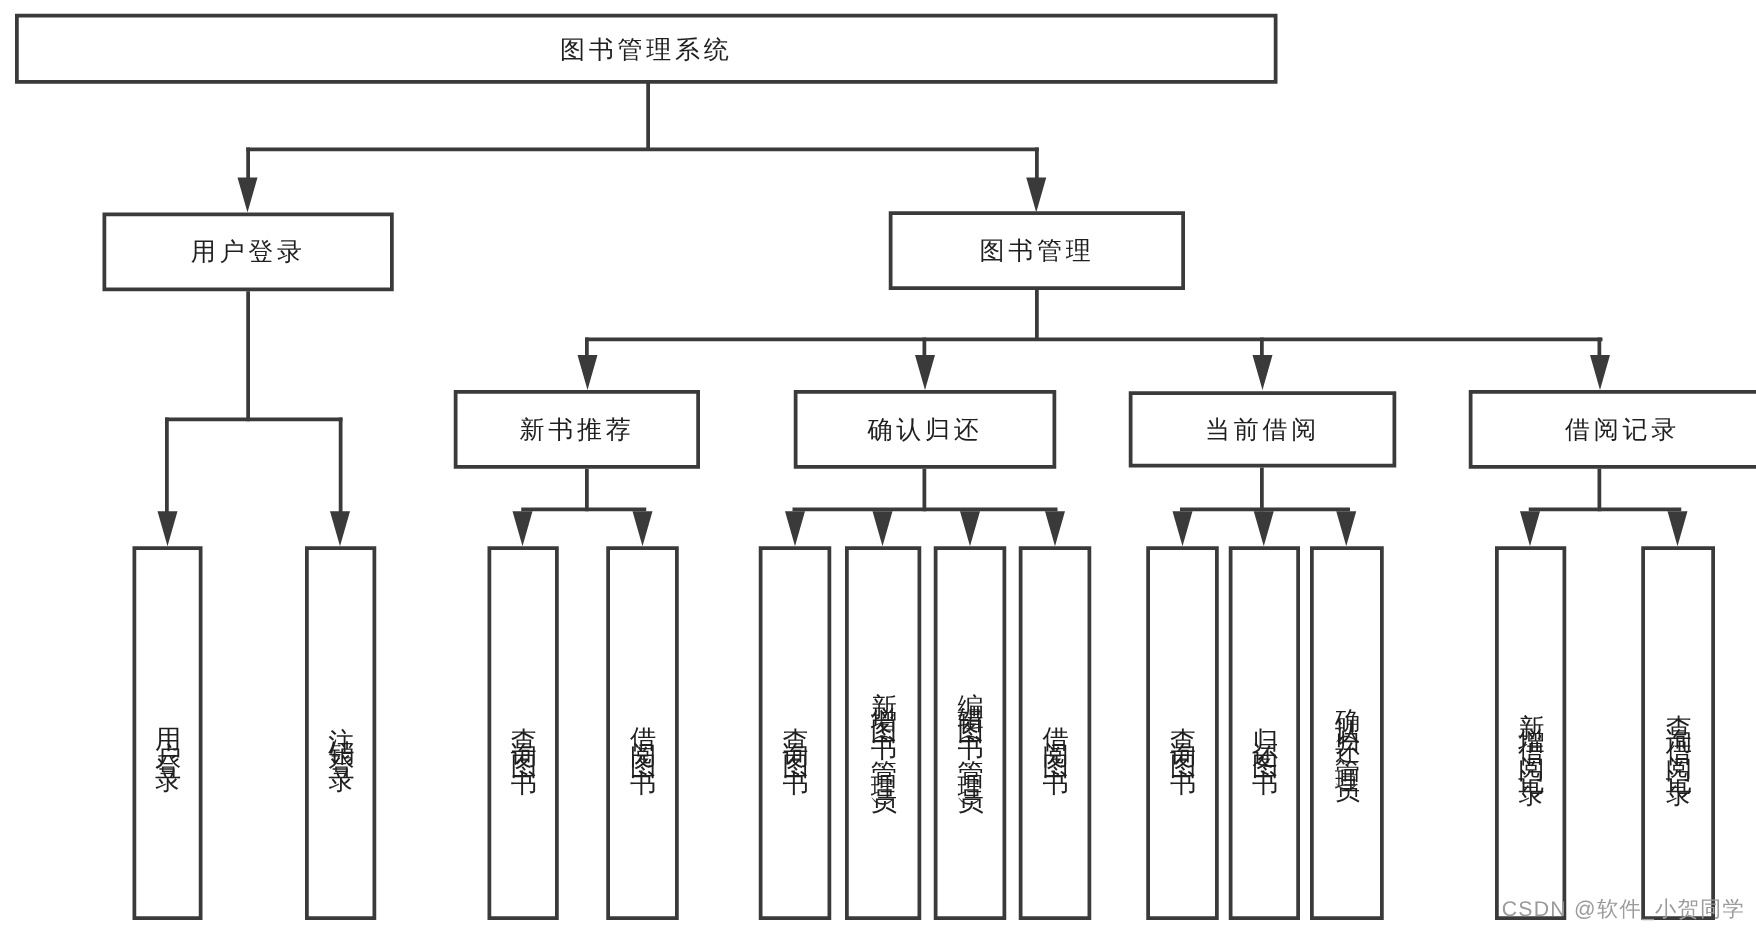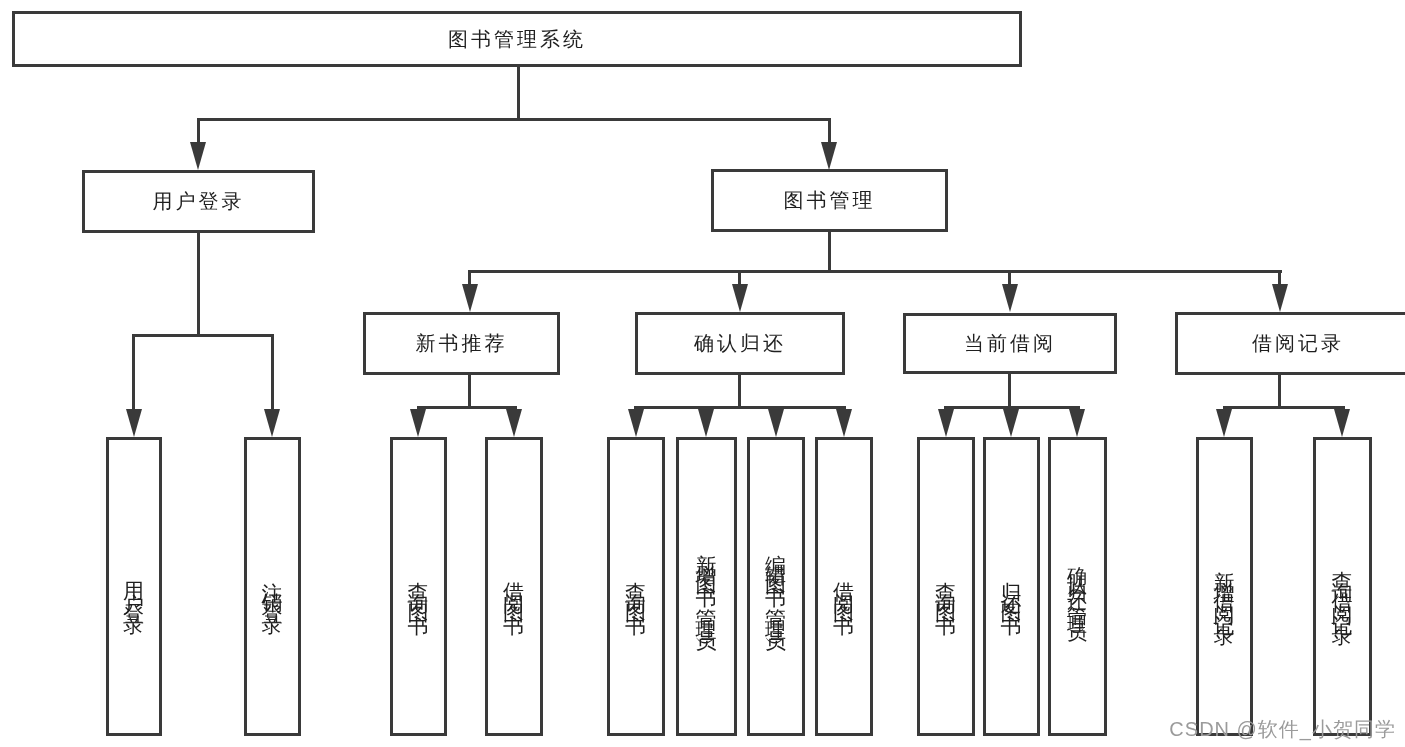--- a/index.html
+++ b/index.html
@@ -63,21 +63,21 @@
     width: 0;
     height: 0;
     border-left: 8px solid transparent;
     border-right: 8px solid transparent;
     border-top: 28px solid var(--line, #3a3a3a);
   }
   .watermark {
     position: absolute;
     top: 716px;
     right: 9px;
-    font-size: 20px;
+    font-size: 17px;
     letter-spacing: 1px;
     color: var(--watermark, #9b9b9b);
     z-index: 5;
     white-space: nowrap;
   }
 </style>
 </head>
 <body>
 
 <div class="canvas">

